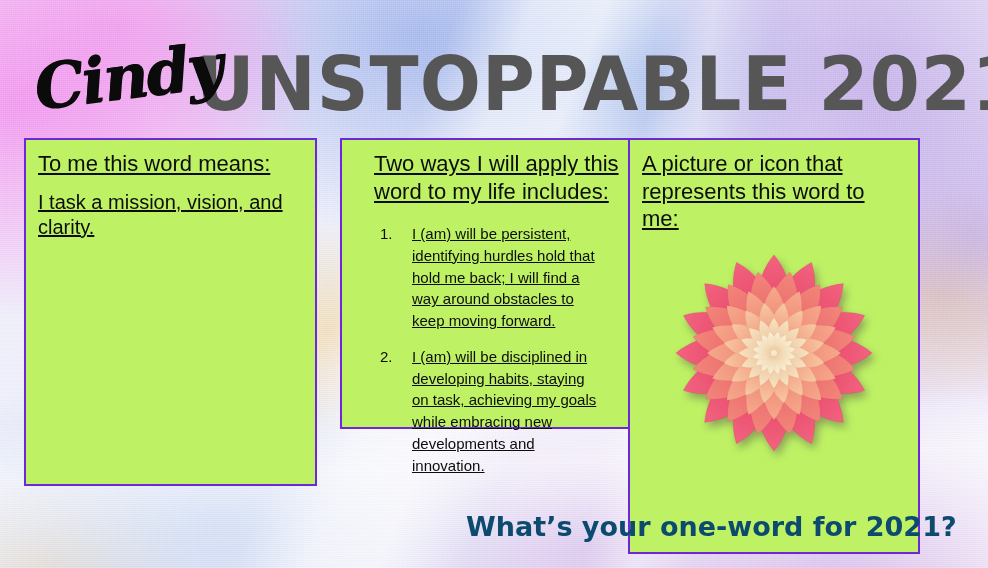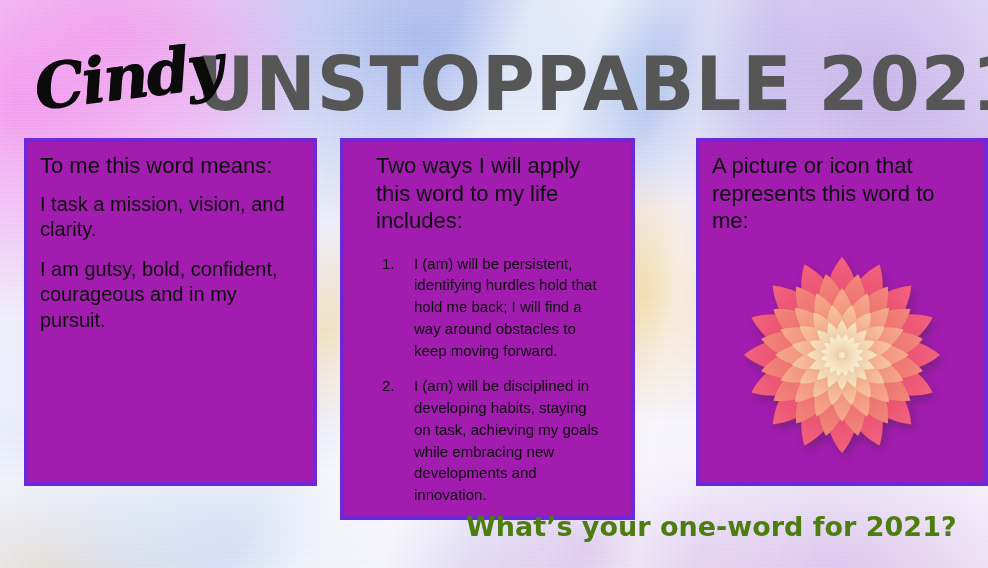--- a/index.html
+++ b/index.html
@@ -87,30 +87,31 @@
     white-space: nowrap;
     z-index: 5;
     transform: scaleY(1.05);
     transform-origin: left top;
   }
 
   
   .card {
     position: absolute;
     top: 138px;
-    background: #a21caf;
-    border: 4px solid #6d28d9;
+    background: #bef264;
+    border: 2px solid #6d28d9;
     box-sizing: border-box;
     padding: 10px 12px 8px 12px;
     z-index: 4;
     color: #0d0d0d;
+    text-decoration: underline;
   }
   #card-1 { left: 24px;  width: 293px; height: 348px; }
-  #card-2 { left: 340px; width: 295px; height: 382px; padding-left: 32px; }
-  #card-3 { left: 696px; width: 292px; height: 348px; }
+  #card-2 { left: 340px; width: 295px; height: 291px; padding-left: 32px; }
+  #card-3 { left: 628px; width: 292px; height: 416px; }
 
   .card-heading {
     font-size: 22px;
     line-height: 1.25;
     margin: 0 0 12px 0;
     font-weight: 400;
   }
   .card-para {
     font-size: 20px;
     line-height: 1.28;
@@ -154,21 +155,21 @@
 
   
   .footer-question {
     position: absolute;
     left: 466px;
     top: 513px;
     font-family: "DejaVu Sans", sans-serif;
     font-weight: 700;
     font-size: 27px;
     line-height: 1;
-    color: #4d7c0f;
+    color: #0c4a6e;
     white-space: nowrap;
     z-index: 5;
   }
 </style>
 </head>
 <body>
 
 <div class="slide">
 
   <div class="bg-layer bg-base"></div>
@@ -176,21 +177,20 @@
   <div class="bg-layer bg-streak-b"></div>
   <div class="bg-layer bg-grain"></div>
 
   <div class="signature">Cindy</div>
 
   <div class="headline">UNSTOPPABLE 2021</div>
 
   <div class="card" id="card-1">
     <p class="card-heading">To me this word means:</p>
     <p class="card-para">I task a mission, vision, and clarity.</p>
-    <p class="card-para">I am  gutsy, bold, confident, courageous and in my pursuit.</p>
   </div>
 
   <div class="card" id="card-2">
     <p class="card-heading">Two ways I will apply this word to my life includes:</p>
     <ol class="card-list">
       <li>I (am) will be persistent, identifying hurdles hold that hold me back; I will find a way around obstacles to keep moving forward.</li>
       <li>I (am) will be disciplined in developing habits, staying on task, achieving my goals while embracing new developments and innovation.</li>
     </ol>
   </div>
 

